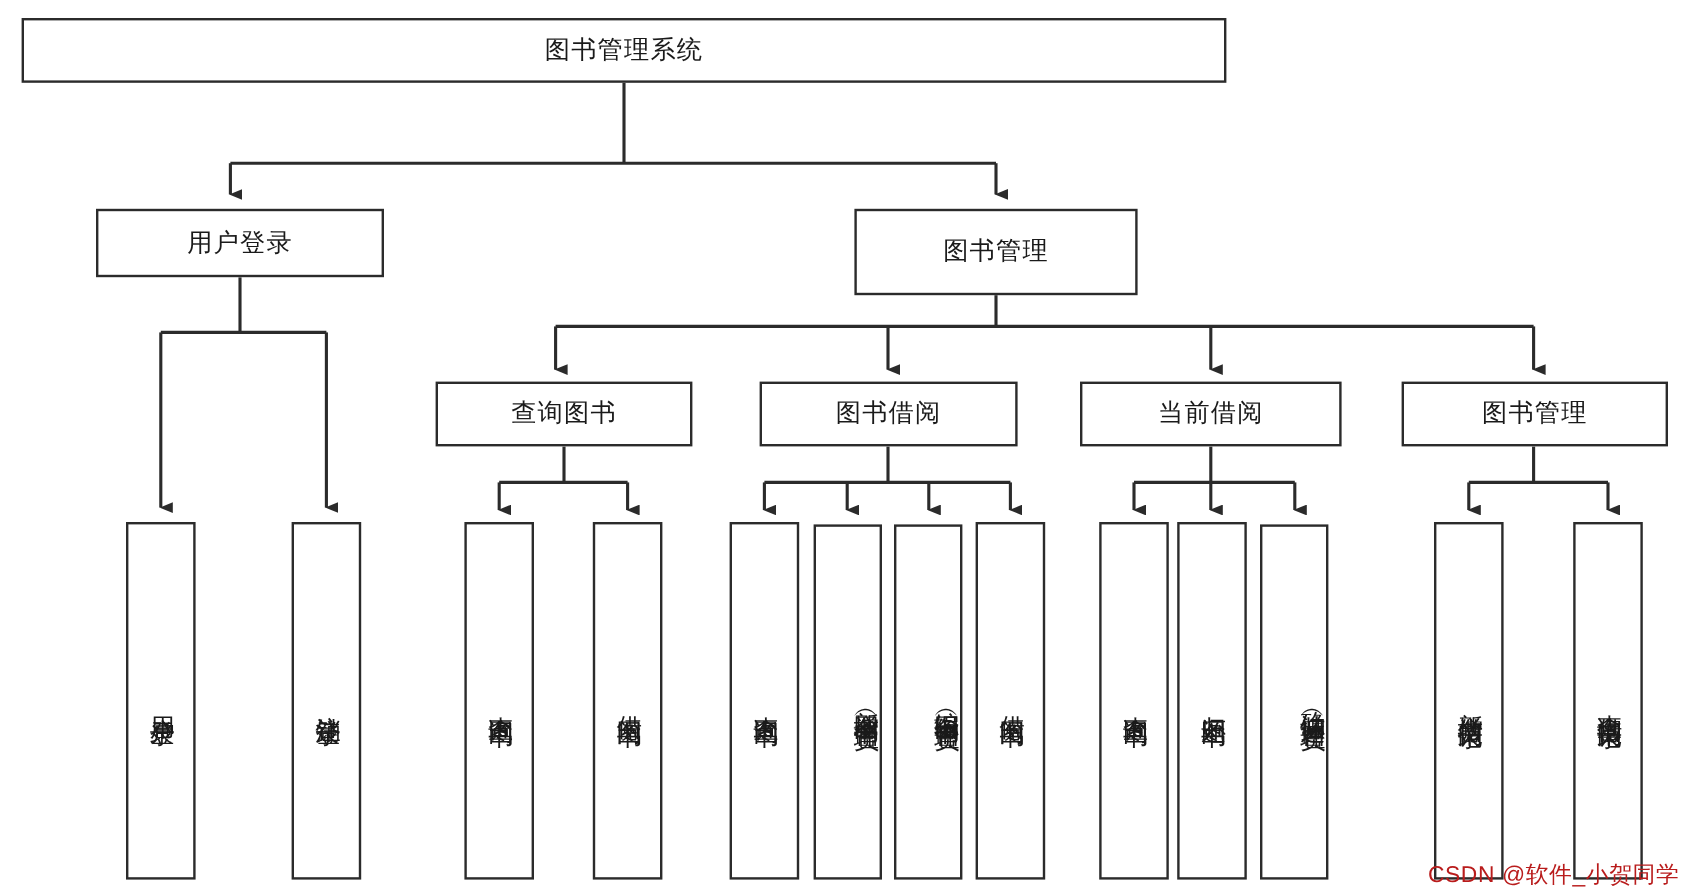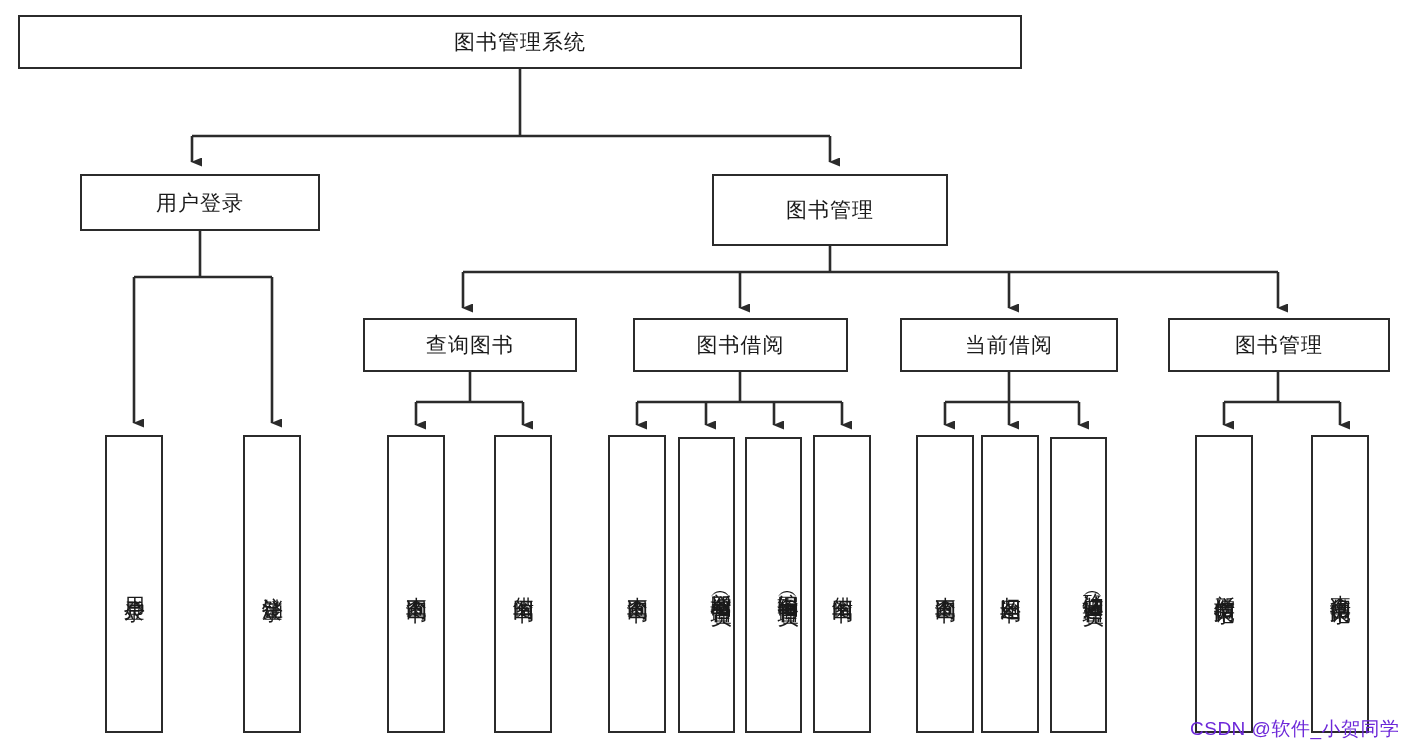--- a/index.html
+++ b/index.html
@@ -57,21 +57,21 @@
     text-orientation: upright;
     display: block;
     text-align: center;
   }
   .node.vert.toptext {
     align-items: flex-start;
   }
   .watermark {
     position: absolute;
     font-size: 19px;
-    color: #6d28d9;
+    color: #b91c1c;
     white-space: nowrap;
     letter-spacing: 0.5px;
     font-family: "Liberation Sans", "DejaVu Sans", sans-serif;
   }
 </style>
 </head>
 <body>
 
 <div id="diagram-root">
 

